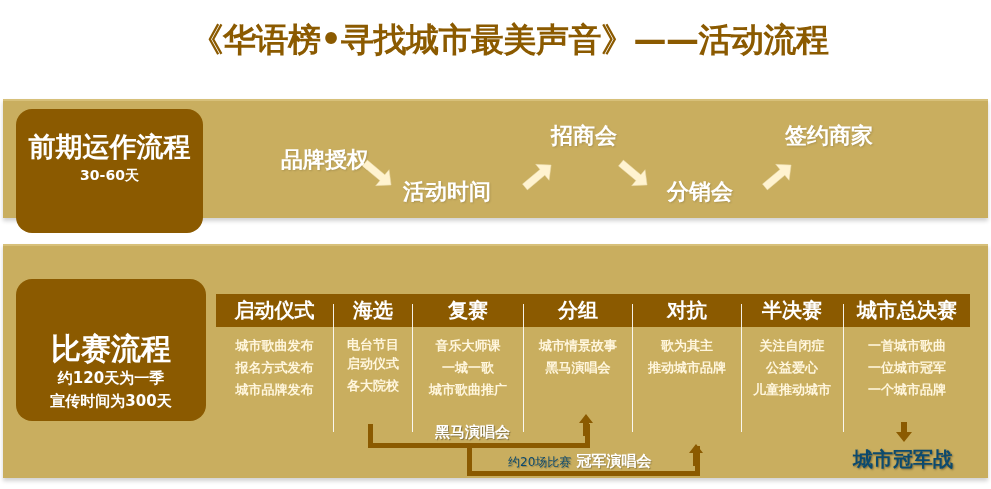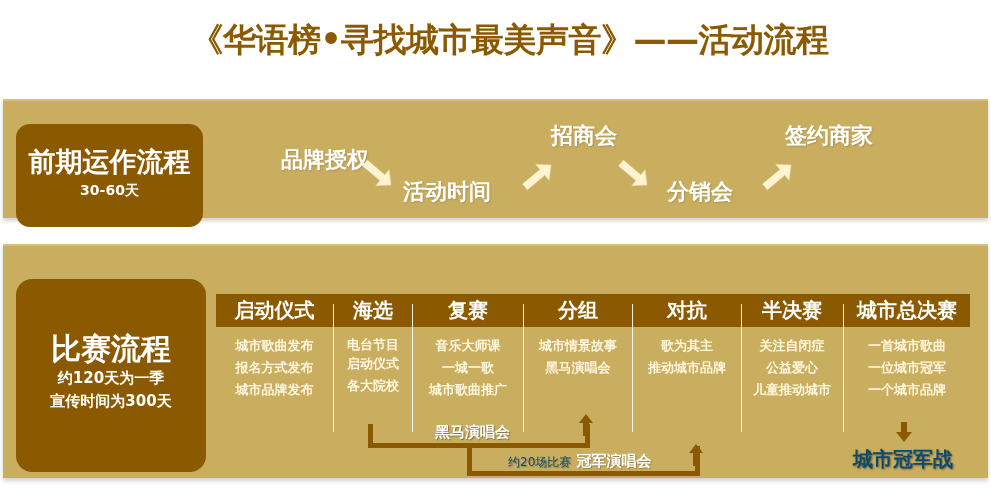--- a/index.html
+++ b/index.html
@@ -14,24 +14,24 @@
     .panel {
       position: absolute; left: 3px; width: 985px; background: #C9AE5F;
       box-shadow: 0 3px 4px rgba(0,0,0,0.18);
       border-top: 2px solid #D7C07A;
     }
     .panel-top { top: 99px; height: 119px; }
     .panel-bottom { top: 244px; height: 234px; }
     .dark-box {
       position: absolute; background: #8B5A00; border-radius: 16px; color: #fff; text-align: center;
     }
-    .box1 { left: 13px; top: 23px; width: 187px; height: 103px; border-radius: 14px; }
+    .box1 { left: 13px; top: 8px; width: 187px; height: 124px; }
     .box1 .main { font-size: 27px; font-weight: bold; margin-top: 22px; line-height: 32px; }
     .box1 .sub { font-size: 14px; font-weight: bold; margin-top: 4px; }
-    .box2 { left: 13px; top: 33px; width: 190px; height: 193px; }
+    .box2 { left: 13px; top: 33px; width: 190px; height: 142px; }
     .box2 .main { font-size: 30px; font-weight: bold; margin-top: 52px; line-height: 36px; }
     .box2 .sub { font-size: 15px; font-weight: bold; line-height: 23px; }
     .step {
       position: absolute; color: #fff; font-size: 22px; font-weight: bold;
       text-shadow: 1px 1px 2px rgba(0,0,0,0.15); white-space: nowrap;
     }
     .arrow { position: absolute; width: 38px; height: 38px; }
     .arrow svg { width: 100%; height: 100%; }
     .header-bar {
       position: absolute; left: 213px; top: 48px; width: 754px; height: 33px; background: #8B5A00;

